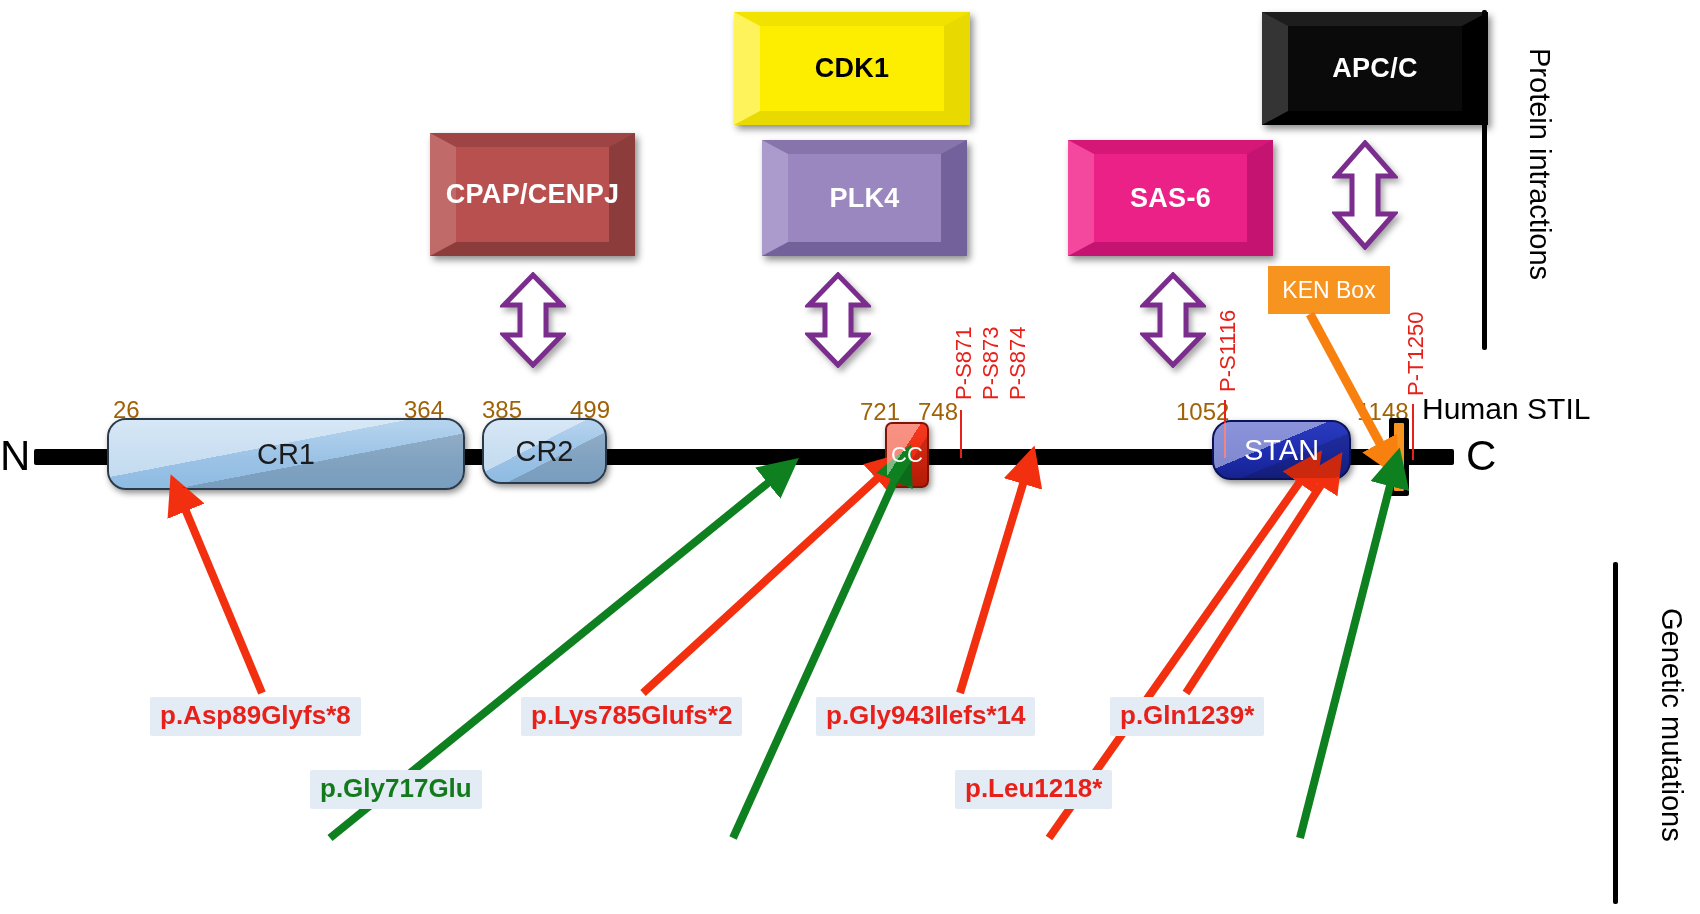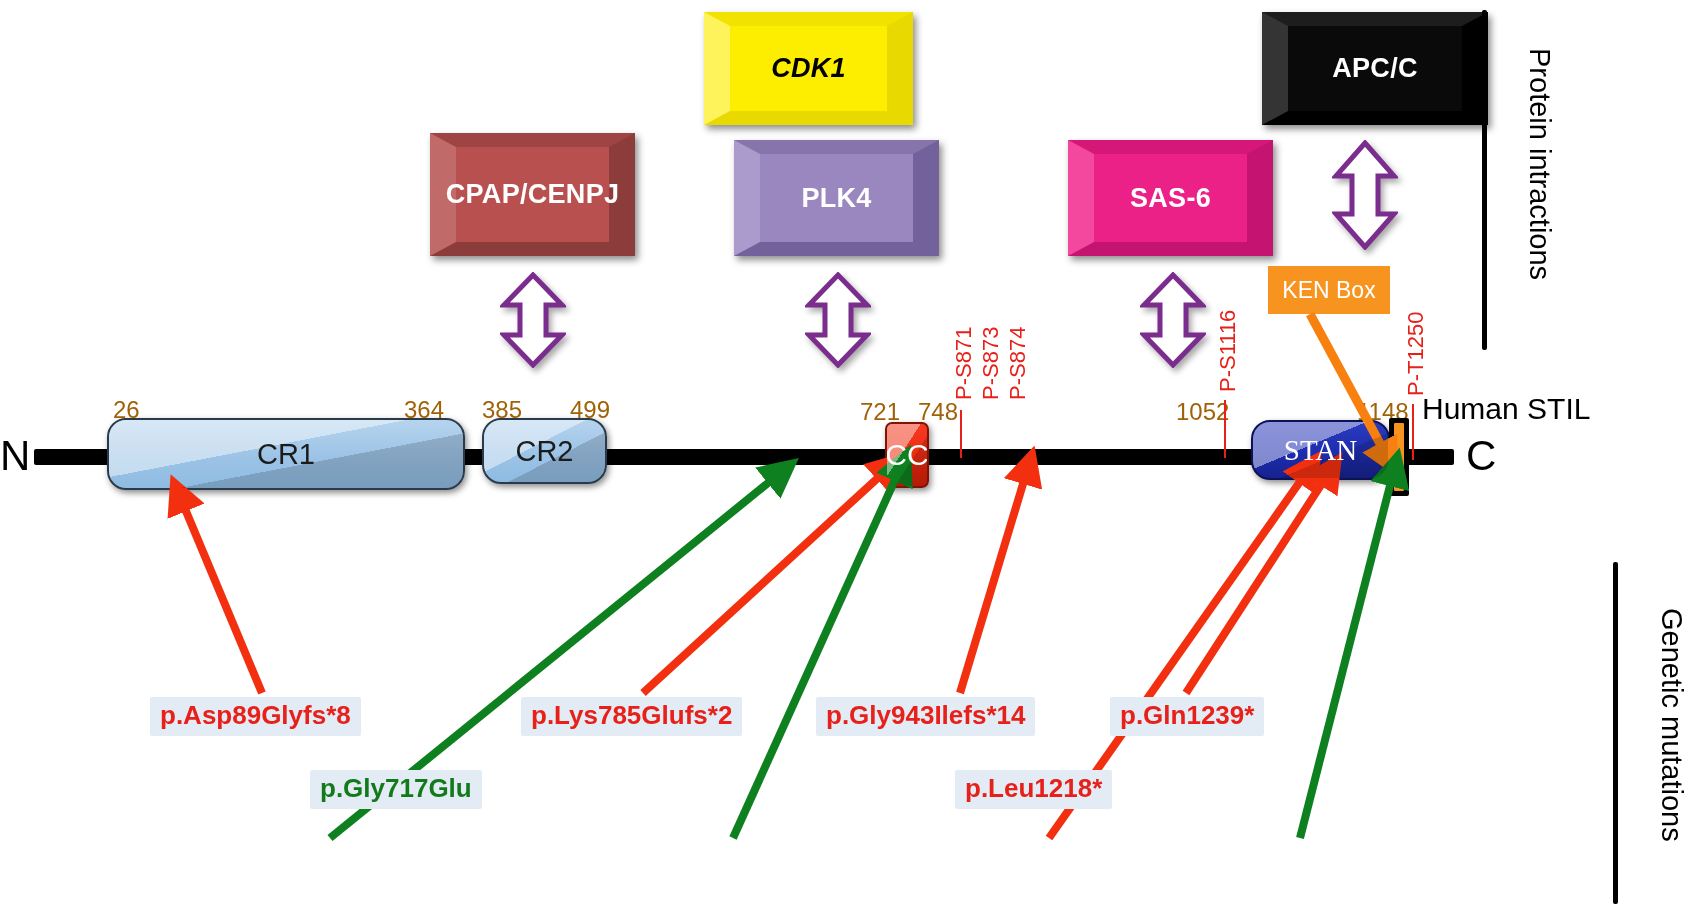--- a/index.html
+++ b/index.html
@@ -83,21 +83,21 @@
     background:
       linear-gradient(to bottom right, rgba(255,255,255,.45) 0 42%, rgba(255,255,255,0) 42%),
       linear-gradient(to top left, rgba(0,0,0,.16) 0 40%, rgba(0,0,0,0) 40%);
   }
   .domain.cr {
     background: linear-gradient(#b6d4ee, #9cc3e6 55%, #8fbbe2);
     border: 2px solid #2b3a4a; color: #1b1b1b; font-size: 29px;
   }
   .domain.cc {
     background: linear-gradient(#f43a20, #ee2b10 55%, #d81f06);
-    border: 2px solid #7d1405; color: #ffffff; font-size: 30px; border-radius: 7px;
+    border: 2px solid #7d1405; color: #ffffff; font-size: 22px; border-radius: 7px;
   }
   .domain.stan {
     background: linear-gradient(#2b3bbd, #1e2db0 55%, #16228f);
     border: 2px solid #0c1355; color: #ffffff; font-size: 29px;
   }
   .poslabel {
     position: absolute; font-size: 24px; color: #a16207;
     white-space: nowrap;
     text-align: right;
   }
@@ -154,25 +154,25 @@
 </style>
 </head>
 <body>
 
 <div id="stage">
 
   <div class="pbox cpap" style="left:430px; top:133px; width:205px; height:123px;">
     <span class="plabel">CPAP/CENPJ</span>
   </div>
 
-  <div class="pbox cdk1" style="left:704px; top:12px; width:209px; height:113px;font-style:italic;">
+  <div class="pbox cdk1" style="left:734px; top:12px; width:236px; height:113px;">
     <span class="plabel">CDK1</span>
   </div>
 
-  <div class="pbox plk4" style="left:734px; top:140px; width:205px; height:116px;">
+  <div class="pbox plk4" style="left:762px; top:140px; width:205px; height:116px;">
     <span class="plabel">PLK4</span>
   </div>
 
   <div class="pbox sas6" style="left:1068px; top:140px; width:205px; height:116px;">
     <span class="plabel">SAS-6</span>
   </div>
 
   <div class="pbox apcc" style="left:1262px; top:12px; width:226px; height:113px;">
     <span class="plabel">APC/C</span>
   </div>
@@ -213,21 +213,21 @@
   </div>
   <div class="poslabel" style="left:482px; top:396px;">385</div>
   <div class="poslabel" style="left:570px; top:396px;">499</div>
 
   <div class="domain cc" style="left:885px; top:422px; width:44px; height:66px;">
     <span class="dtxt">CC</span>
   </div>
   <div class="poslabel" style="left:860px; top:398px;">721</div>
   <div class="poslabel" style="left:918px; top:398px;">748</div>
 
-  <div class="domain stan" style="left:1251px; top:420px; width:139px; height:60px;font-family:Liberation Serif, serif;">
+  <div class="domain stan" style="left:1212px; top:420px; width:139px; height:60px;">
     <span class="dtxt">STAN</span>
   </div>
   <div class="poslabel" style="left:1176px; top:398px;">1052</div>
   <div class="poslabel" style="left:1357px; top:398px;">1148</div>
 
   <div class="kenbar" style="left:1389px; top:418px; width:20px; height:78px;">
     <div class="kenbar-inner" style="left:5px; top:5px; width:10px; height:68px;"></div>
   </div>
 
   <div class="phosline" style="left:960px; top:410px; height:48px;"></div>

